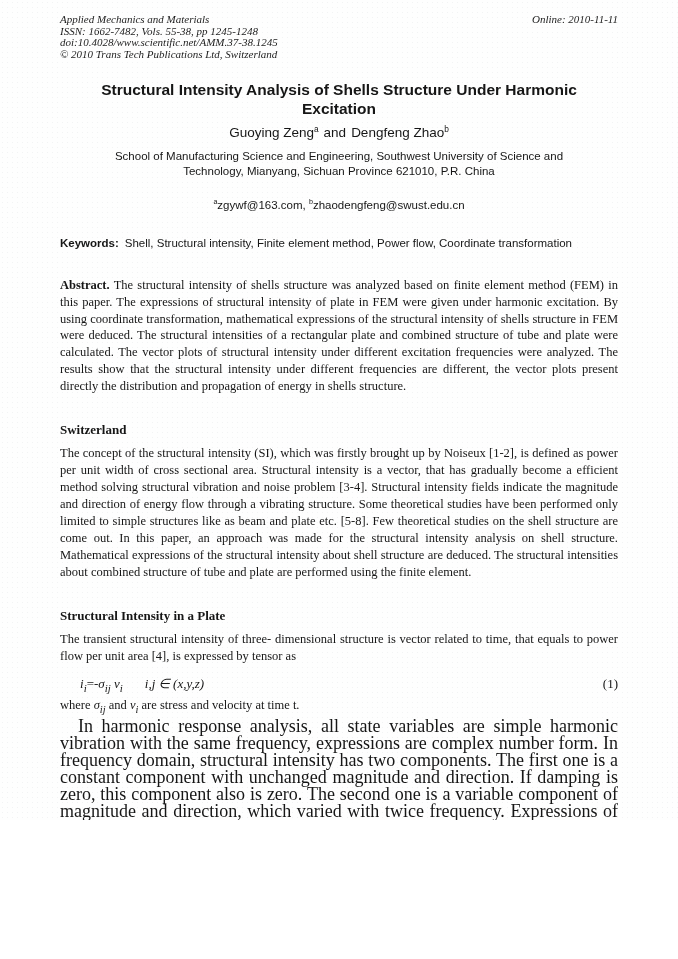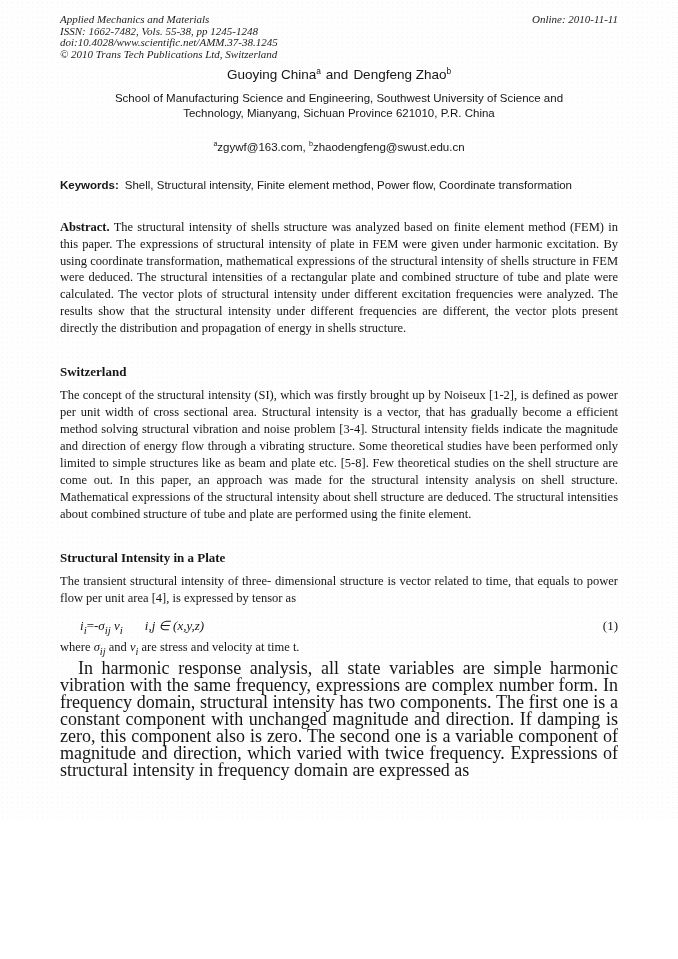--- a/index.html
+++ b/index.html
@@ -69,23 +69,24 @@
     <div class="header">
       <div class="header-left">
         <div>Applied Mechanics and Materials</div>
         <div>ISSN: 1662-7482, Vols. 55-38, pp 1245-1248</div>
         <div>doi:10.4028/www.scientific.net/AMM.37-38.1245</div>
         <div>© 2010 Trans Tech Publications Ltd, Switzerland</div>
       </div>
       <div class="header-right">Online: 2010-11-11</div>
     </div>
 
+    <div class="title">Structural Intensity Analysis of Shells Structure Under Harmonic Excitation</div>
 
     <div class="authors">
-      <span>Guoying China</span><sup>a</sup><span class="and-sep">and</span><span>Dengfeng Zhao</span><sup>b</sup>
+      <span>Guoying Zeng</span><sup>a</sup><span class="and-sep">and</span><span>Dengfeng Zhao</span><sup>b</sup>
     </div>
 
     <div class="affiliation">School of Manufacturing Science and Engineering, Southwest University of Science and Technology, Mianyang, Sichuan Province 621010, P.R. China</div>
 
     <div class="emails">
       <sup>a</sup><span>zgywf@163.com,</span>
       <sup>b</sup><span>zhaodengfeng@swust.edu.cn</span>
     </div>
 
     <div class="keywords">

